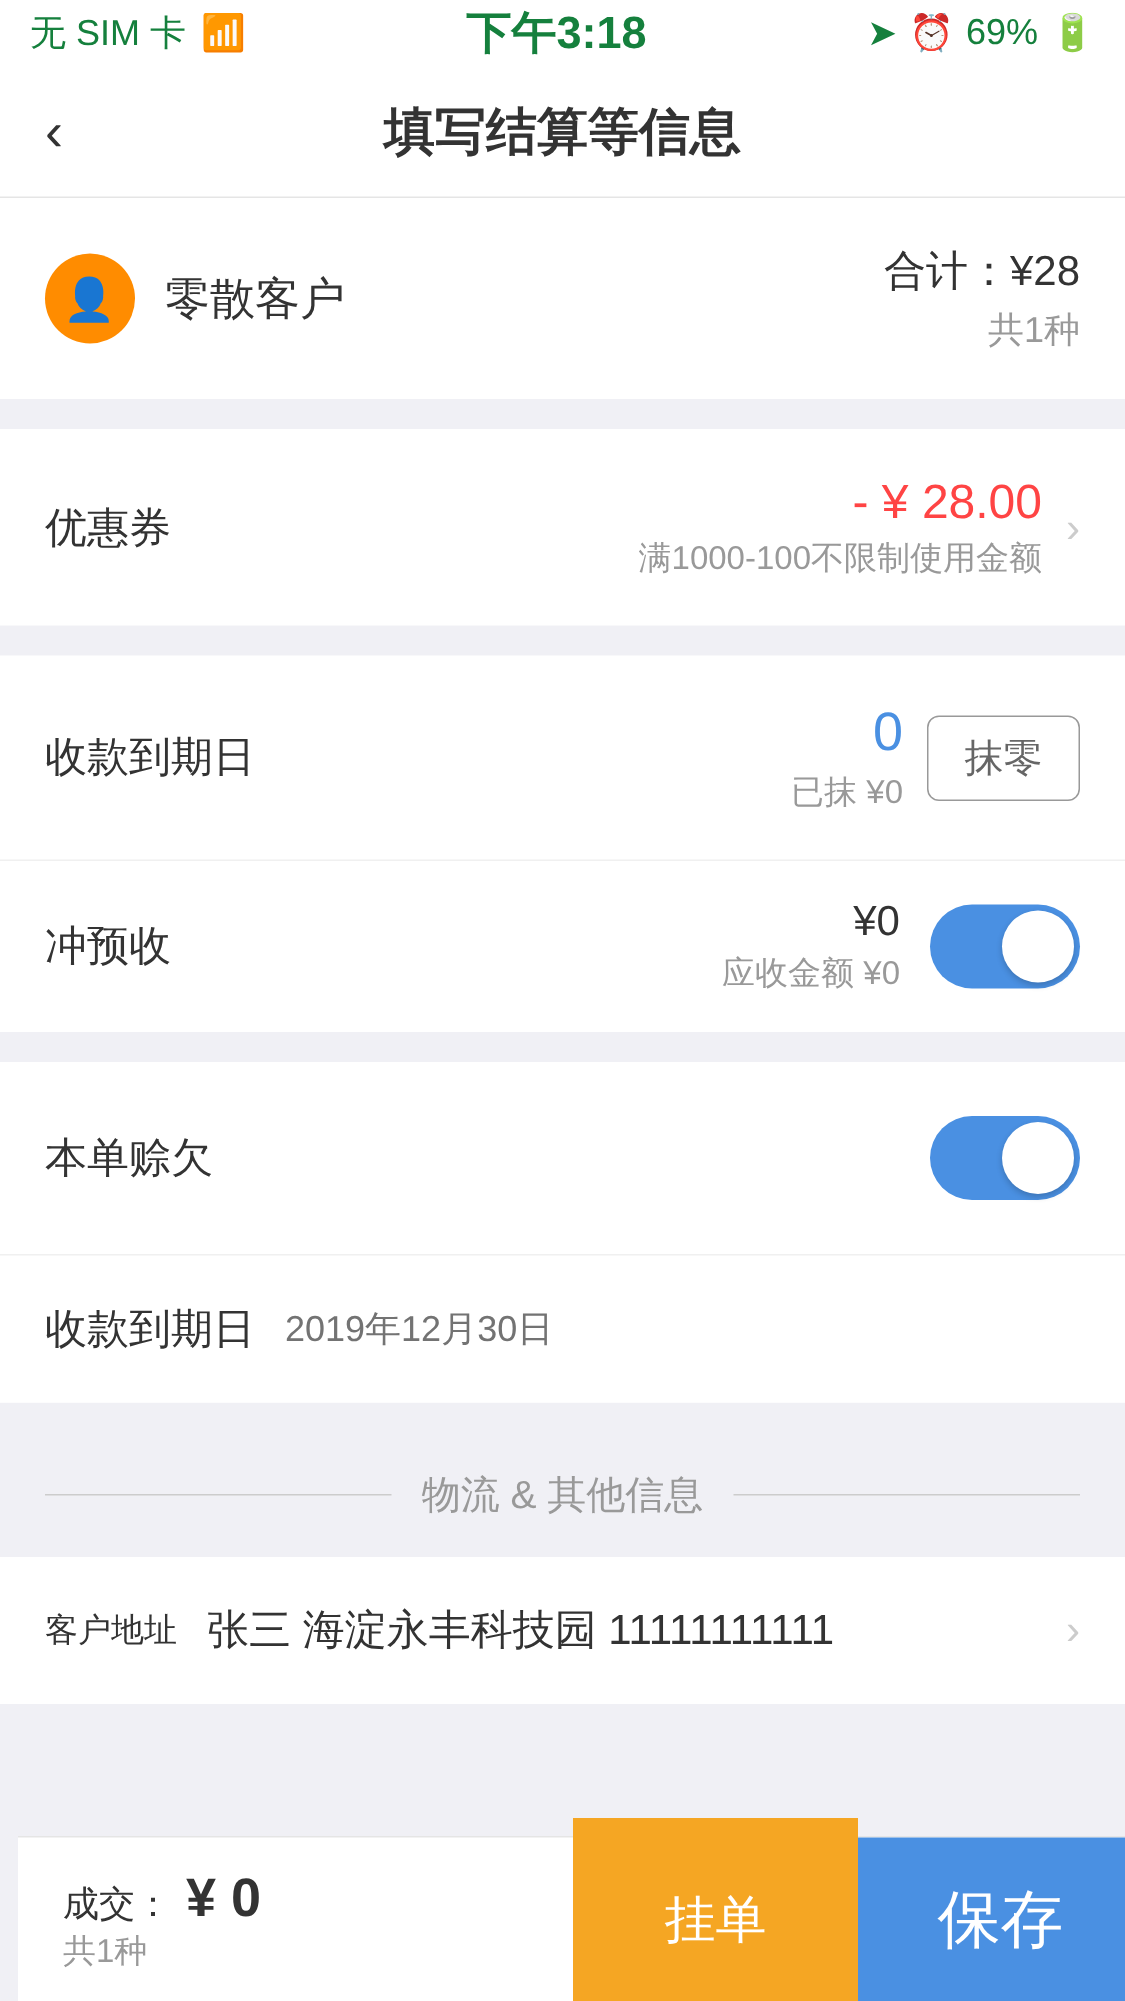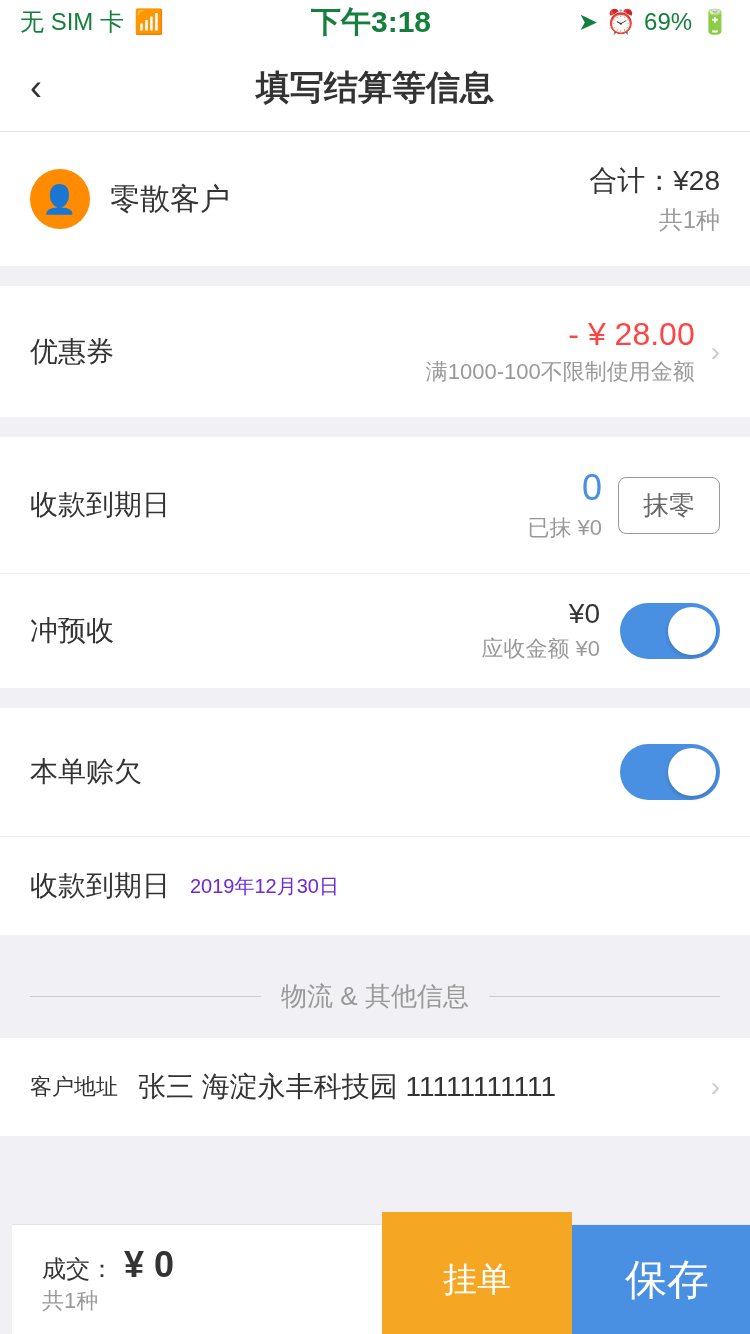--- a/index.html
+++ b/index.html
@@ -239,22 +239,22 @@
       align-items: center;
       padding: 30px;
       border-top: 1px solid #f0f0f0;
     }
     .duedate-label {
       font-size: 28px;
       color: #333;
       margin-right: 20px;
     }
     .duedate-value {
-      font-size: 20px;
-      color: #6d28d9;
+      font-size: 24px;
+      color: #737373;
     }
 
     
     .logistics-header {
       background: #f0f0f5;
       display: flex;
       align-items: center;
       justify-content: center;
       padding: 24px 30px;
       position: relative;

